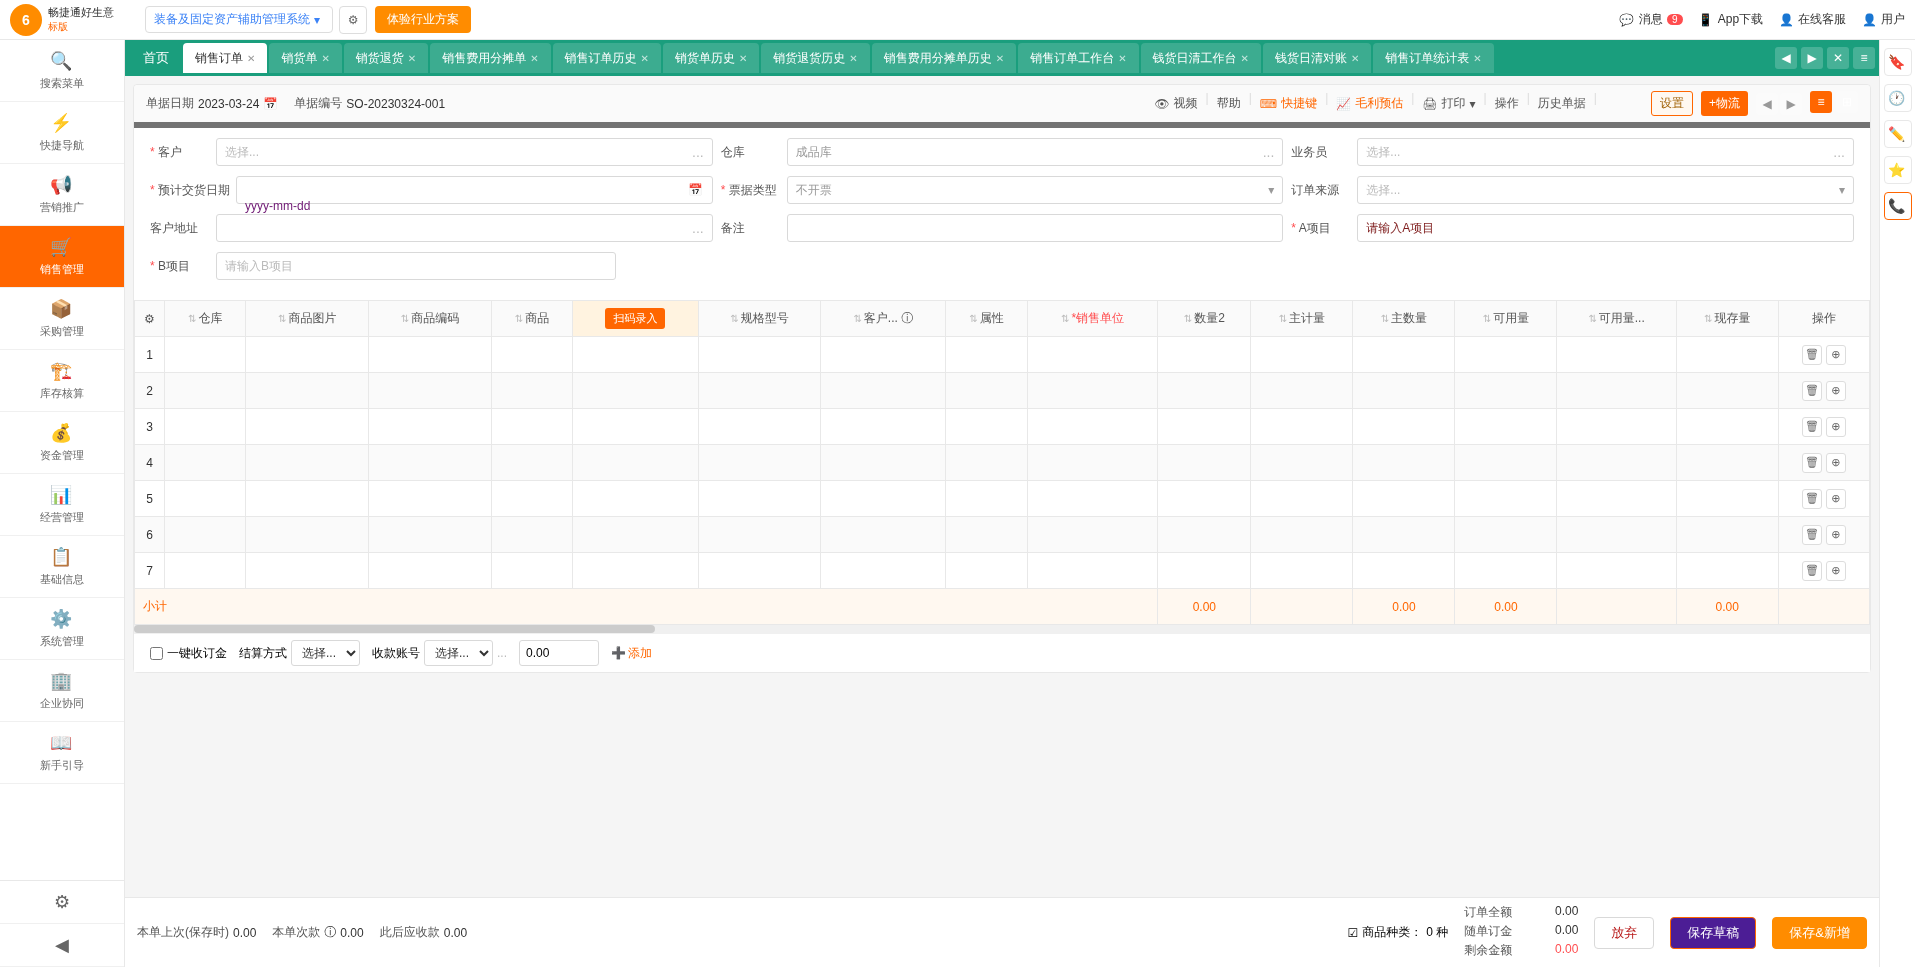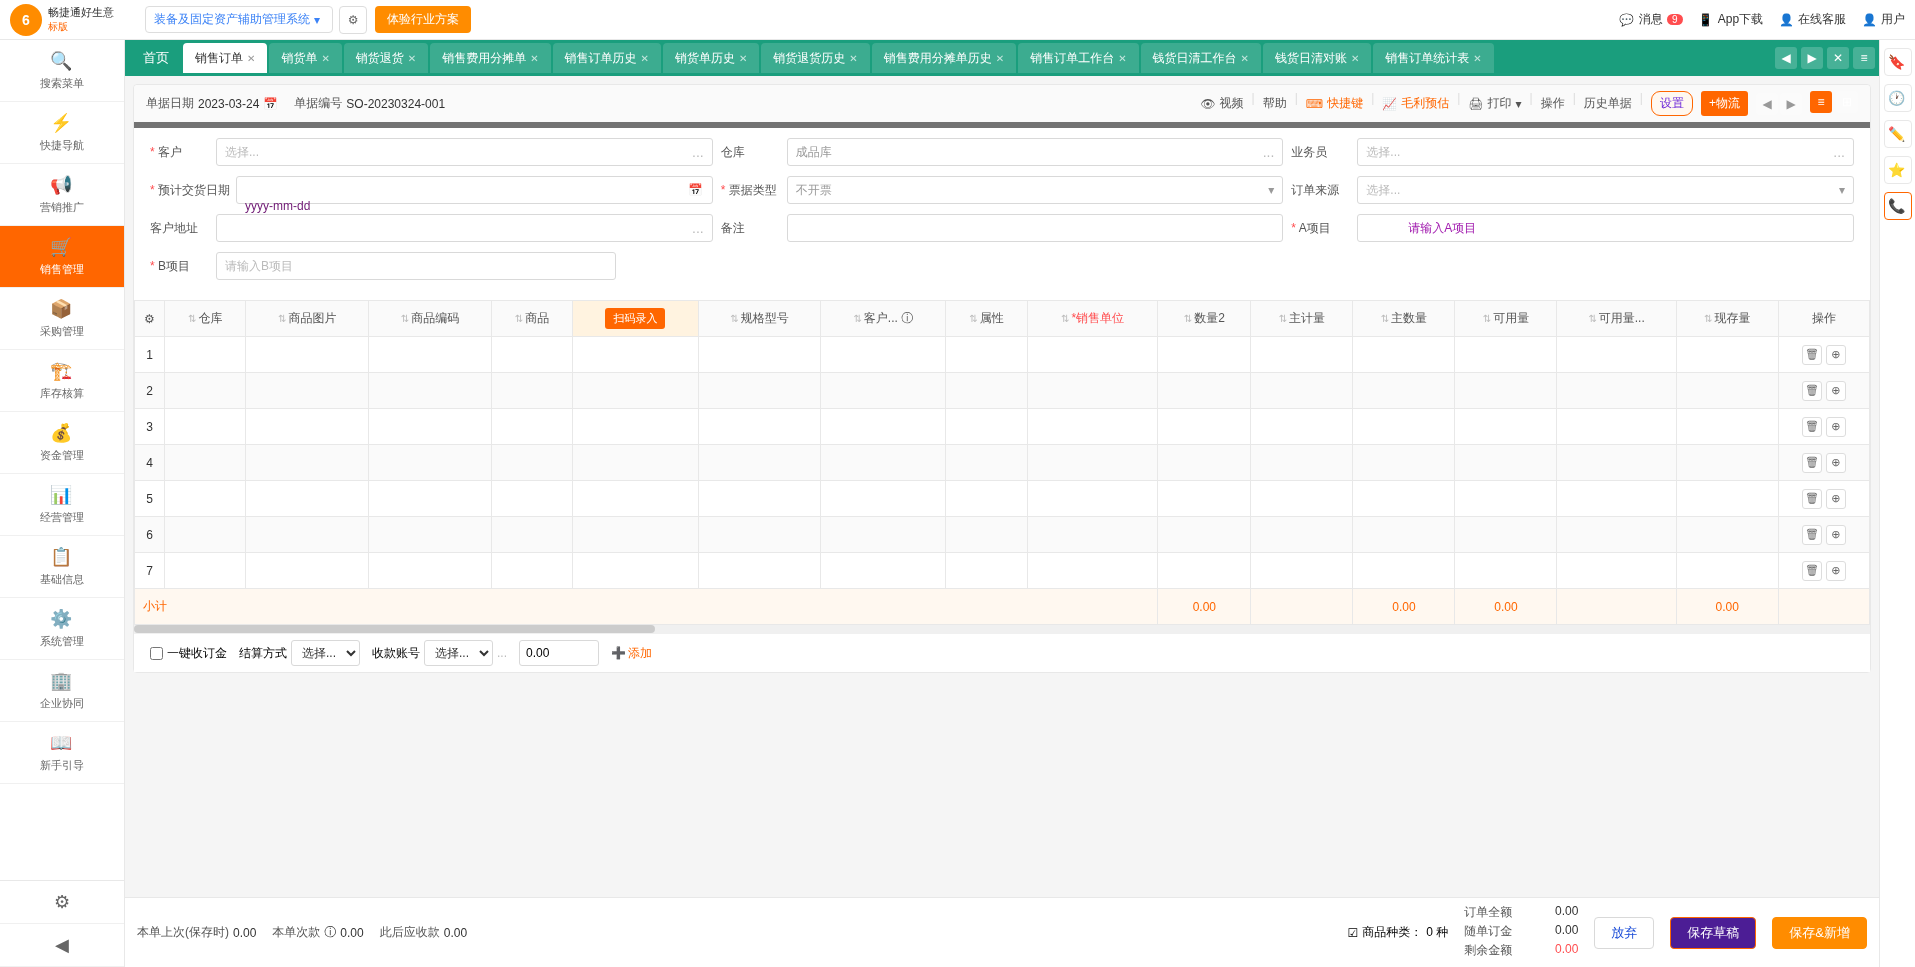--- a/index.html
+++ b/index.html
@@ -373,21 +373,21 @@
     .order-summary-row span.red { color: #ff4d4f; }
     
     
     .action-btn {
       border: 1px solid #d9d9d9;
       background: white;
       border-radius: 4px;
       padding: 6px 16px;
       cursor: pointer;
       font-size: 13px;
-      color: #1d4ed8;
+      color: #b91c1c;
     }
     .action-btn.primary {
       background: #ff8c00;
       border-color: #ff8c00;
       color: white;
     }
     .action-btn.secondary {
       background: #4c1d95;
       border-color: #ff6600;
       color: white;
@@ -689,21 +689,21 @@
             </div>
             <span class="toolbar-separator">|</span>
             <div class="form-toolbar-item">
               <span>操作</span>
             </div>
             <span class="toolbar-separator">|</span>
             <div class="form-toolbar-item">
               <span>历史单据</span>
             </div>
             <span class="toolbar-separator">|</span>
-            <button style="background:#fff8f0;border:1px solid #ff6600;color:#6d28d9;border-radius:9px;padding:3px 8px;cursor:pointer;font-size:12px;">设置</button>
+            <button style="background:#fff8f0;border:1px solid #ff6600;color:#a16207;border-radius:3px;padding:3px 8px;cursor:pointer;font-size:12px;margin-left:46px;">设置</button>
             <button style="background:#ff6600;border:none;color:white;border-radius:3px;padding:3px 8px;cursor:pointer;font-size:12px;">+物流</button>
             <div style="display:flex;align-items:center;gap:2px;">
               <button class="tab-nav-btn" style="color:#999;">◀</button>
               <button class="tab-nav-btn" style="color:#999;">▶</button>
             </div>
             <div style="display:flex;gap:4px;">
               <button class="tab-nav-btn" style="background:#ff6600;color:white;">≡</button>
               <button class="tab-nav-btn">⊞</button>
             </div>
           </div>
@@ -766,21 +766,21 @@
                 <span class="field-ellipsis">...</span>
               </div>
             </div>
             <div class="form-field">
               <span class="field-label">备注</span>
               <div class="field-input" style="flex:2;"></div>
             </div>
             <div class="form-field">
               <span class="field-label required">A项目</span>
               <div class="field-input" style="flex:2;">
-                <span style="color:#a21caf;margin-left:42px;">请输入A项目</span>
+                <span style="color:#7f1d1d;">请输入A项目</span>
               </div>
             </div>
           </div>
 
           <div class="form-row">
             <div class="form-field">
               <span class="field-label required">B项目</span>
               <div class="field-input" style="max-width:400px;">
                 <span style="color:#bbb;">请输入B项目</span>
               </div>

